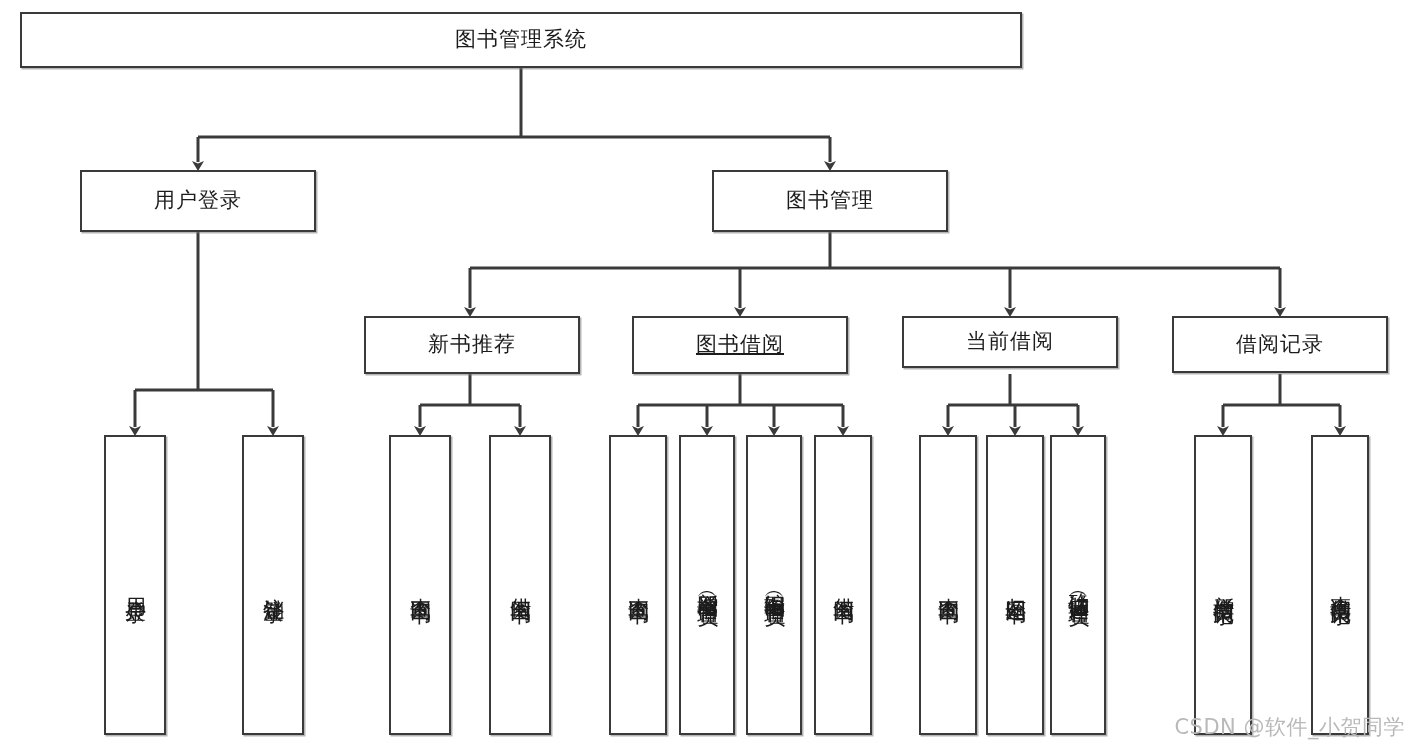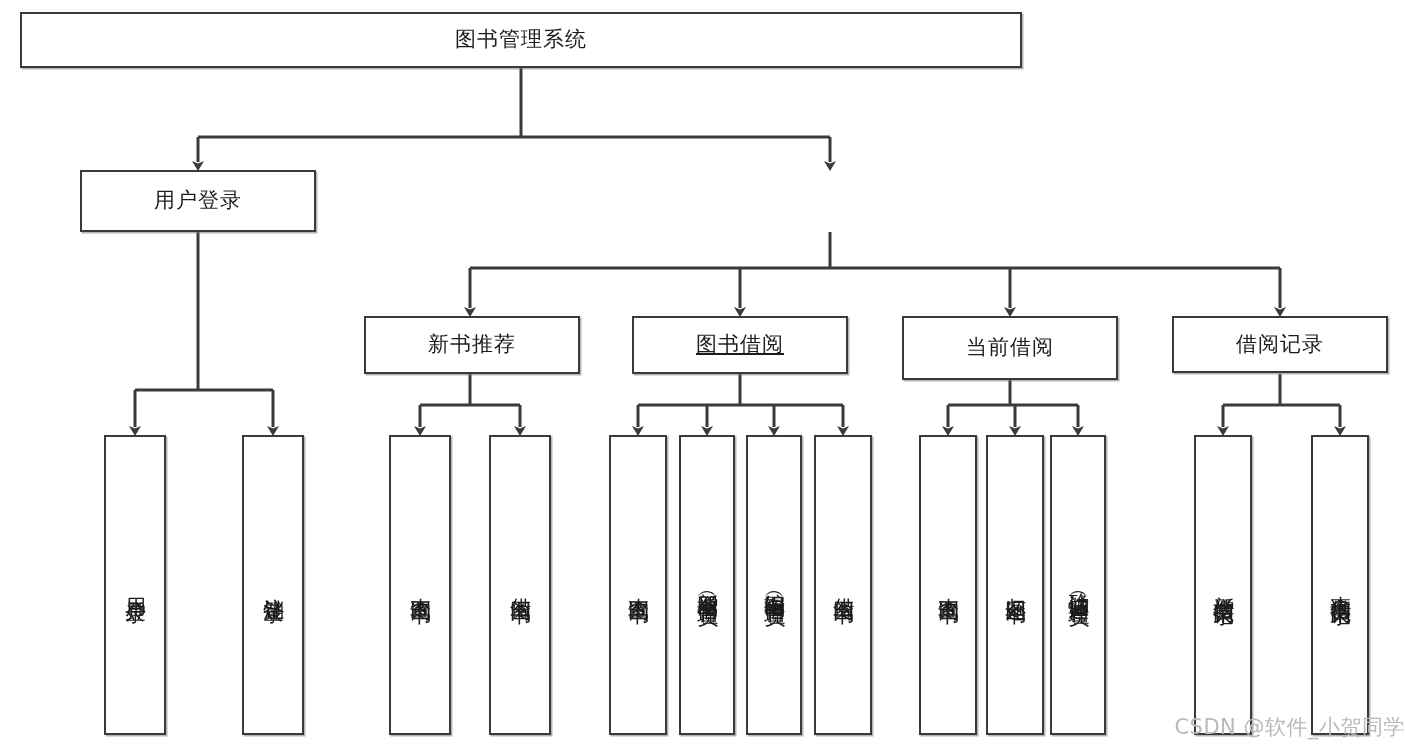--- a/index.html
+++ b/index.html
@@ -128,28 +128,31 @@
     </g>
   </svg>
 
   <div class="node node-h" style="left: 20px; top: 12px; width: 1002px; height: 56px;">
     <span>图书管理系统</span>
   </div>
 
   <div class="node node-h" style="left: 80px; top: 170px; width: 236px; height: 62px;">
     <span>用户登录</span>
   </div>
+  <div class="node node-h" style="left: 712px; top: 170px; width: 236px; height: 62px;">
+    <span>图书管理</span>
+  </div>
 
   <div class="node node-h" style="left: 364px; top: 316px; width: 216px; height: 58px;">
     <span>新书推荐</span>
   </div>
   <div class="node node-h" style="left: 632px; top: 316px; width: 216px; height: 58px; text-decoration: underline;">
     <span>图书借阅</span>
   </div>
-  <div class="node node-h" style="left: 902px; top: 316px; width: 216px; height: 64px;">
+  <div class="node node-h" style="left: 902px; top: 316px; width: 216px; height: 52px;">
     <span>当前借阅</span>
   </div>
   <div class="node node-h" style="left: 1172px; top: 316px; width: 216px; height: 57px;">
     <span>借阅记录</span>
   </div>
 
   <div class="node node-v" style="left: 104px; top: 435px; width: 62px; height: 300px;">
     <span>用户登录</span>
   </div>
   <div class="node node-v" style="left: 242px; top: 435px; width: 62px; height: 300px;">

